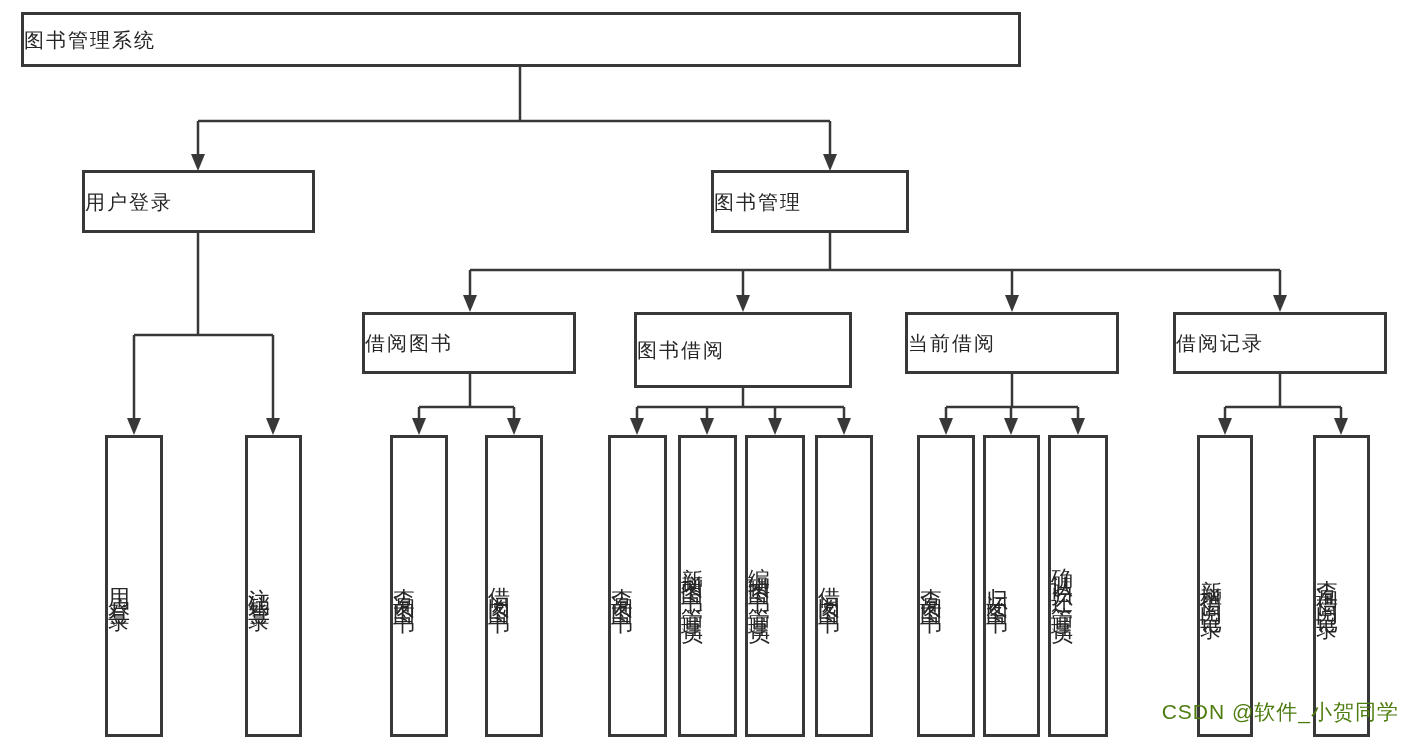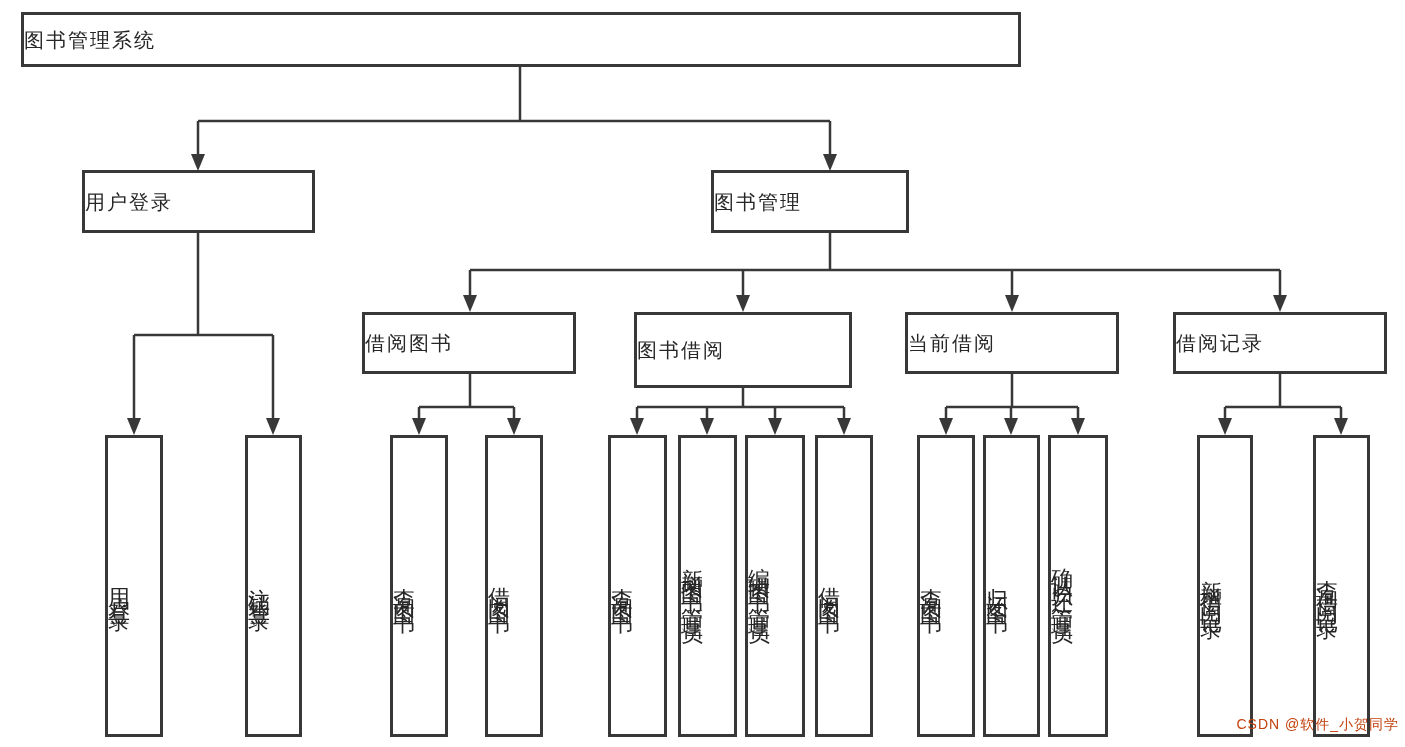--- a/index.html
+++ b/index.html
@@ -42,23 +42,23 @@
   .v-node span {
     writing-mode: vertical-rl;
     text-orientation: mixed;
     font-size: 22px;
     letter-spacing: 8px;
     line-height: 1;
   }
   .watermark {
     position: absolute;
     right: 6px;
-    bottom: 13px;
-    font-size: 14px;
-    color: #c2410c;
+    bottom: 21px;
+    font-size: 21px;
+    color: #4d7c0f;
     letter-spacing: 1px;
     z-index: 5;
     white-space: nowrap;
   }
 </style>
 </head>
 <body>
 
 <div class="canvas">
 

